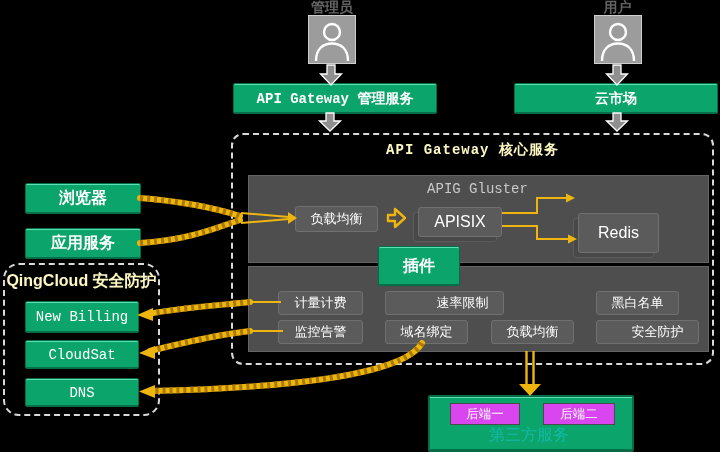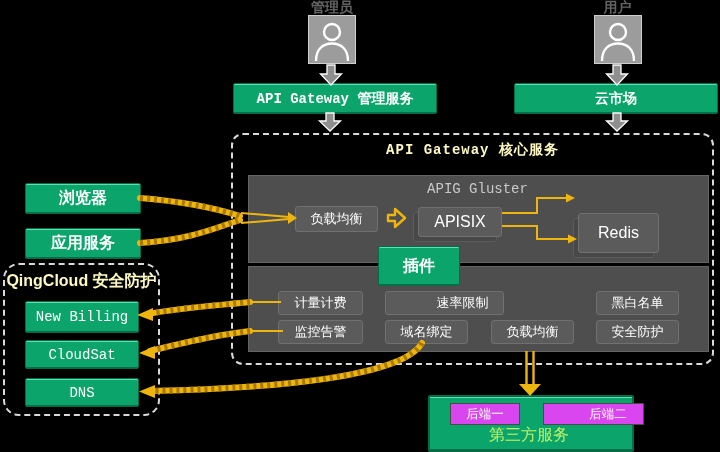--- a/index.html
+++ b/index.html
@@ -95,35 +95,35 @@
 
   <div class="abs panel" style="left:248px;top:266px;width:459px;height:84px;"></div>
 
   <div class="abs gbox cc t13" style="left:278px;top:291px;width:83px;height:22px;">计量计费</div>
   <div class="abs gbox cc t13" style="left:385px;top:291px;width:81px;height:22px;padding-left:36px;">速率限制</div>
   <div class="abs gbox cc t13" style="left:596px;top:291px;width:81px;height:22px;">黑白名单</div>
 
   <div class="abs gbox cc t13" style="left:278px;top:320px;width:83px;height:22px;">监控告警</div>
   <div class="abs gbox cc t13" style="left:385px;top:320px;width:81px;height:22px;">域名绑定</div>
   <div class="abs gbox cc t13" style="left:491px;top:320px;width:81px;height:22px;">负载均衡</div>
-  <div class="abs gbox cc t13" style="left:596px;top:320px;width:81px;height:22px;">安全防护</div>
+  <div class="abs gbox cc t13" style="left:596px;top:320px;width:81px;height:22px;padding-left:20px;">安全防护</div>
 
   <div class="abs green cc t14 bold" style="left:25px;top:183px;width:114px;height:29px;">浏览器</div>
   <div class="abs green cc t14 bold" style="left:25px;top:228px;width:114px;height:29px;">应用服务</div>
 
   <div class="abs dash" style="left:3px;top:263px;width:153px;height:149px;border-radius:16px;"></div>
   <div class="abs dark-title cc t14" style="left:3px;top:272px;width:157px;height:18px;">QingCloud 安全防护</div>
   <div class="abs green cc t15" style="left:25px;top:301px;width:112px;height:30px;">New Billing</div>
   <div class="abs green cc t15" style="left:25px;top:378px;width:112px;height:27px;">DNS</div>
   <div class="abs green cc t15" style="left:25px;top:340px;width:112px;height:27px;">CloudSat</div>
 
   <div class="abs green" style="left:428px;top:395px;width:202px;height:53px;border-width:2px;border-radius:2px;"></div>
   <div class="abs backend cc" style="left:450px;top:403px;width:68px;height:20px;">后端一</div>
-  <div class="abs backend cc" style="left:543px;top:403px;width:70px;height:20px;padding-left:29px;">后端二</div>
-  <div class="abs cc t14" style="left:428px;top:426px;width:202px;height:18px;color:#bef264;">第三方服务</div>
+  <div class="abs backend cc" style="left:543px;top:403px;width:70px;height:20px;">后端二</div>
+  <div class="abs cc t14" style="left:428px;top:426px;width:202px;height:18px;color:#14b8a6;">第三方服务</div>
 
   <svg class="overlay" width="720" height="452" viewBox="0 0 720 452">
 
     <g>
       <path class="gray-arrow" d="M327,65 h8 v9 h6.5 l-10.5,11 l-10.5,-11 h6.5 z"></path>
     </g>
     <g>
       <path class="gray-arrow" d="M326,113 h8 v8 h6.5 l-10.5,10 l-10.5,-10 h6.5 z"></path>
     </g>
     <g>

